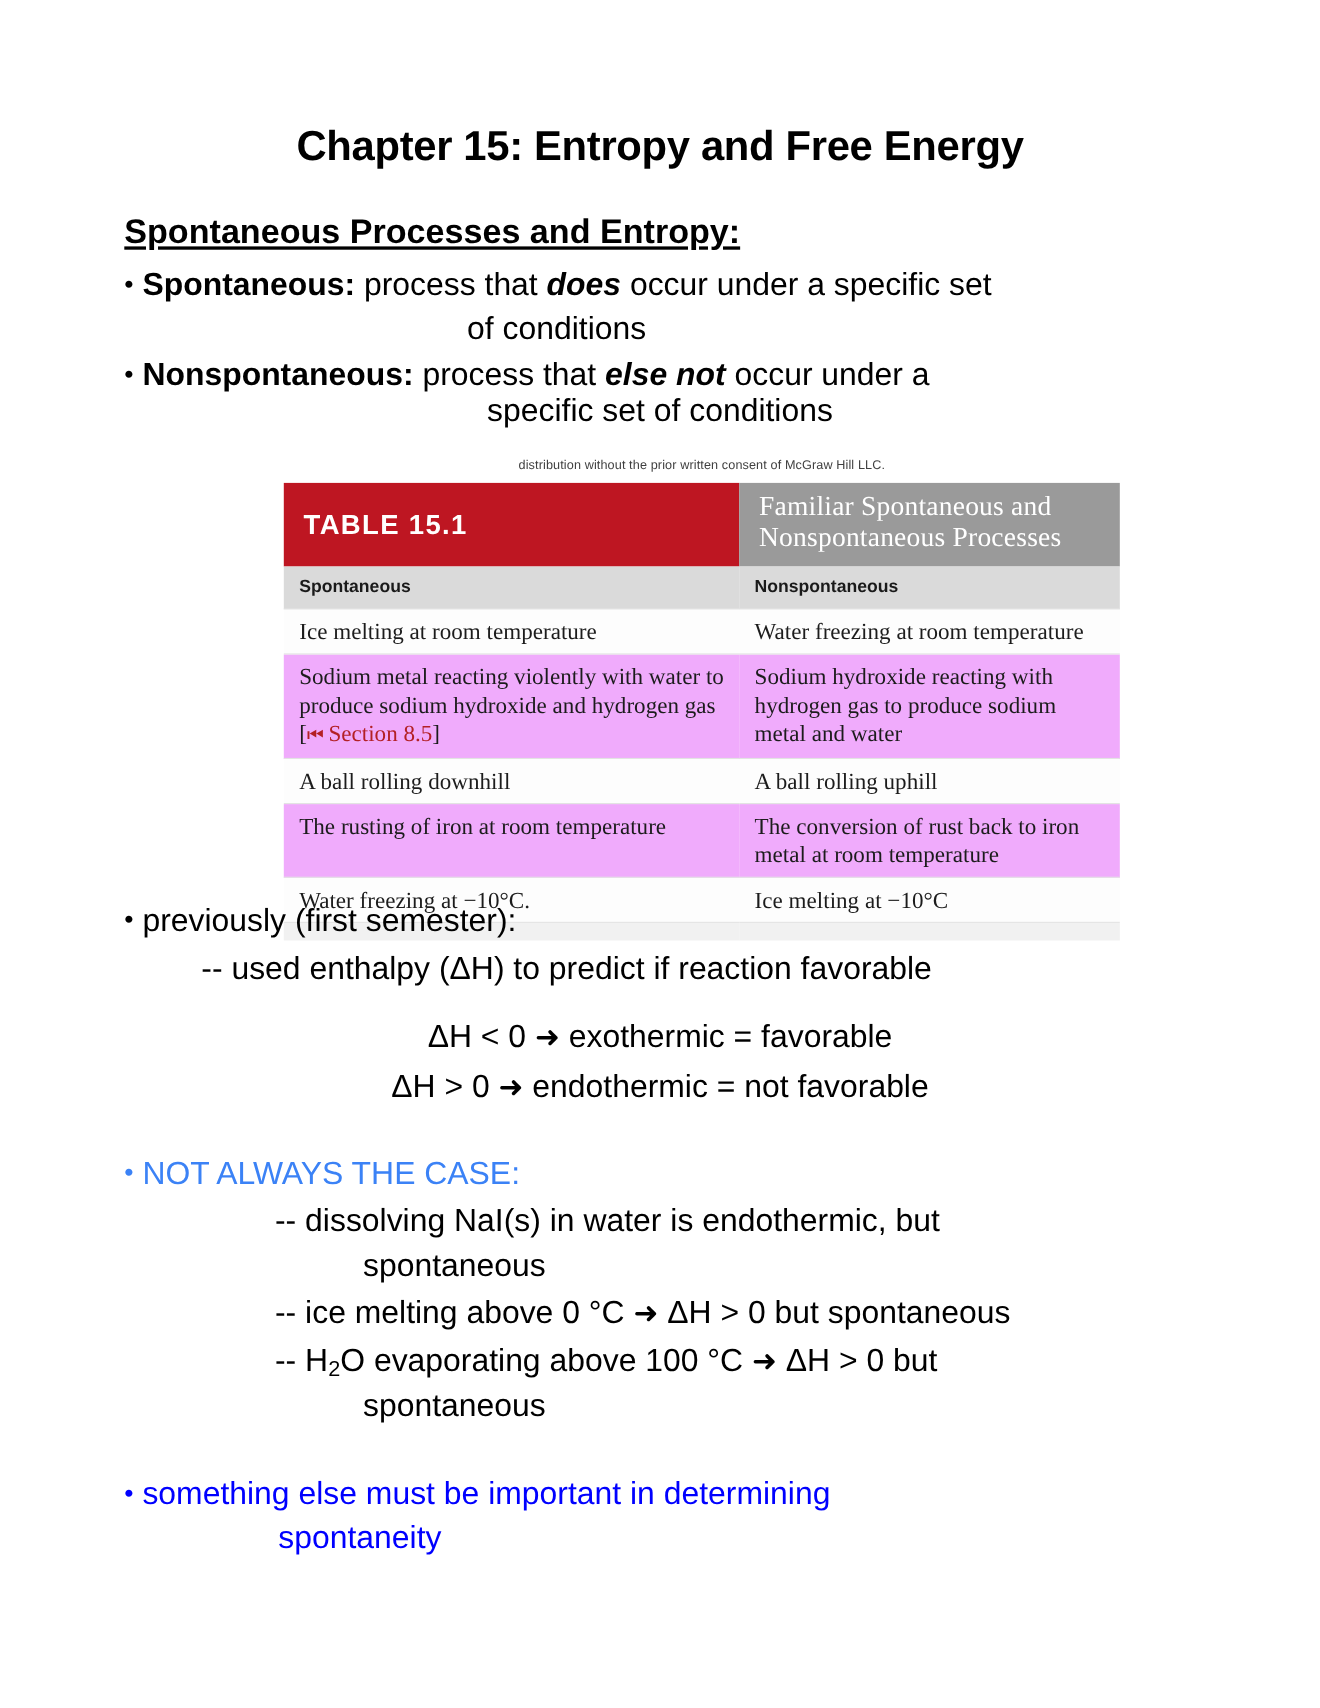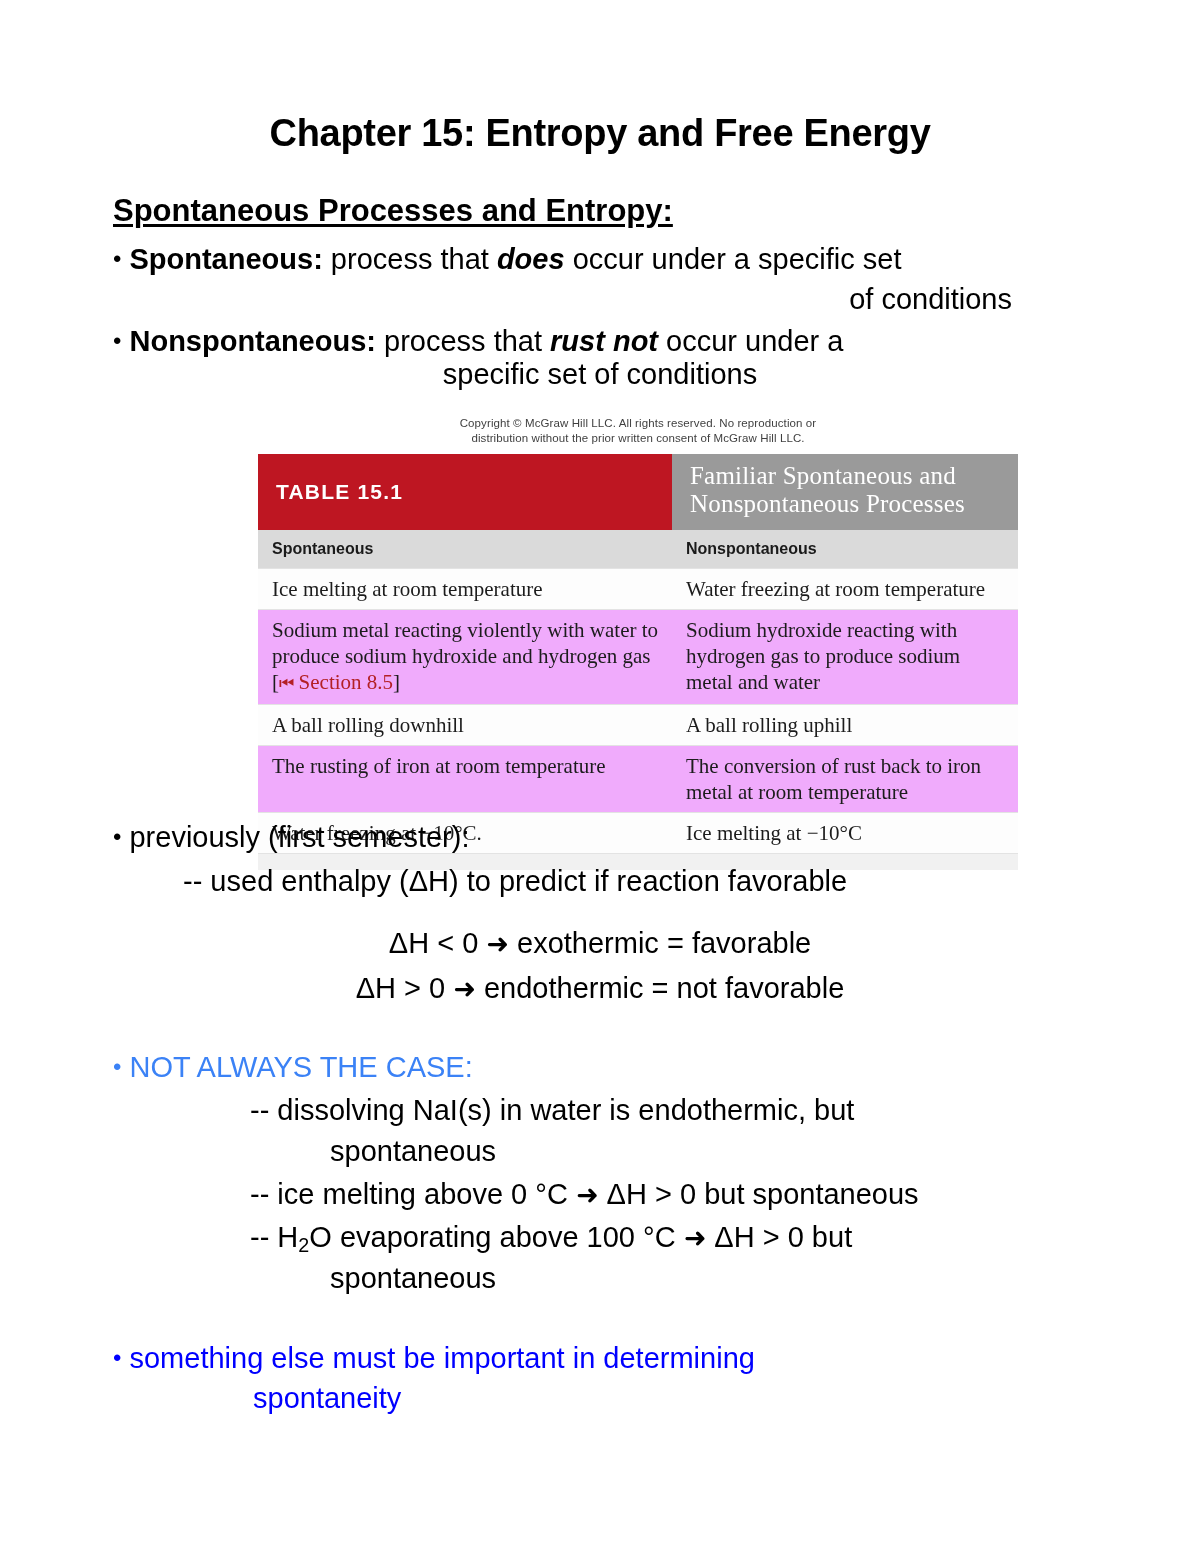--- a/index.html
+++ b/index.html
@@ -59,21 +59,21 @@
     width:760px;
     border-collapse:collapse;
     table-layout:fixed;
     font-family:"Liberation Serif","DejaVu Serif",serif;
   }
   .tbl .hdr-num{
     background:#be1622;
     color:#ffffff;
     font-family:"Liberation Sans","DejaVu Sans",sans-serif;
     font-weight:bold;
-    font-size:21px;
+    font-size:25px;
     letter-spacing:1.2px;
     padding:12px 0 12px 18px;
     width:172px;
     vertical-align:middle;
   }
   .tbl .hdr-title{
     background:#9a9a9a;
     color:#ffffff;
     font-size:25px;
     padding:8px 0 12px 18px;
@@ -111,32 +111,31 @@
 <div class="page">
 
   <div class="doc-title">Chapter 15: Entropy and Free Energy</div>
 
   <div class="sec-head">Spontaneous Processes and Entropy:</div>
 
   <div class="line" style="left:113px;top:238px;">
     <span class="bullet">•</span>
     <span class="b">Spontaneous</span><span class="b">:</span><span> process that </span><span class="bi">does</span><span> occur under a specific set</span>
   </div>
-  <div class="line" style="left:0;top:279px;width:1012px;text-align:right;">of conditions</div>
+  <div class="line" style="left:0;top:279px;width:1012px;text-align:center;">of conditions</div>
 
   <div class="line" style="left:113px;top:320px;">
     <span class="bullet">•</span>
-    <span class="b">Nonspontaneous</span><span class="b">:</span><span> process that </span><span class="bi">rust not</span><span> occur under a</span>
+    <span class="b">Nonspontaneous</span><span class="b">:</span><span> process that </span><span class="bi">else not</span><span> occur under a</span>
   </div>
   <div class="line" style="left:0;top:354px;width:1200px;text-align:center;">specific set of conditions</div>
 
   <div class="table-wrap">
 
     <div class="copyright">
-      <div>Copyright © McGraw Hill LLC. All rights reserved. No reproduction or</div>
       <div>distribution without the prior written consent of McGraw Hill LLC.</div>
     </div>
 
     <table class="tbl">
       <colgroup>
           <col class="colA">
           <col class="colB">
         </colgroup>
       <tbody>
         <tr>

